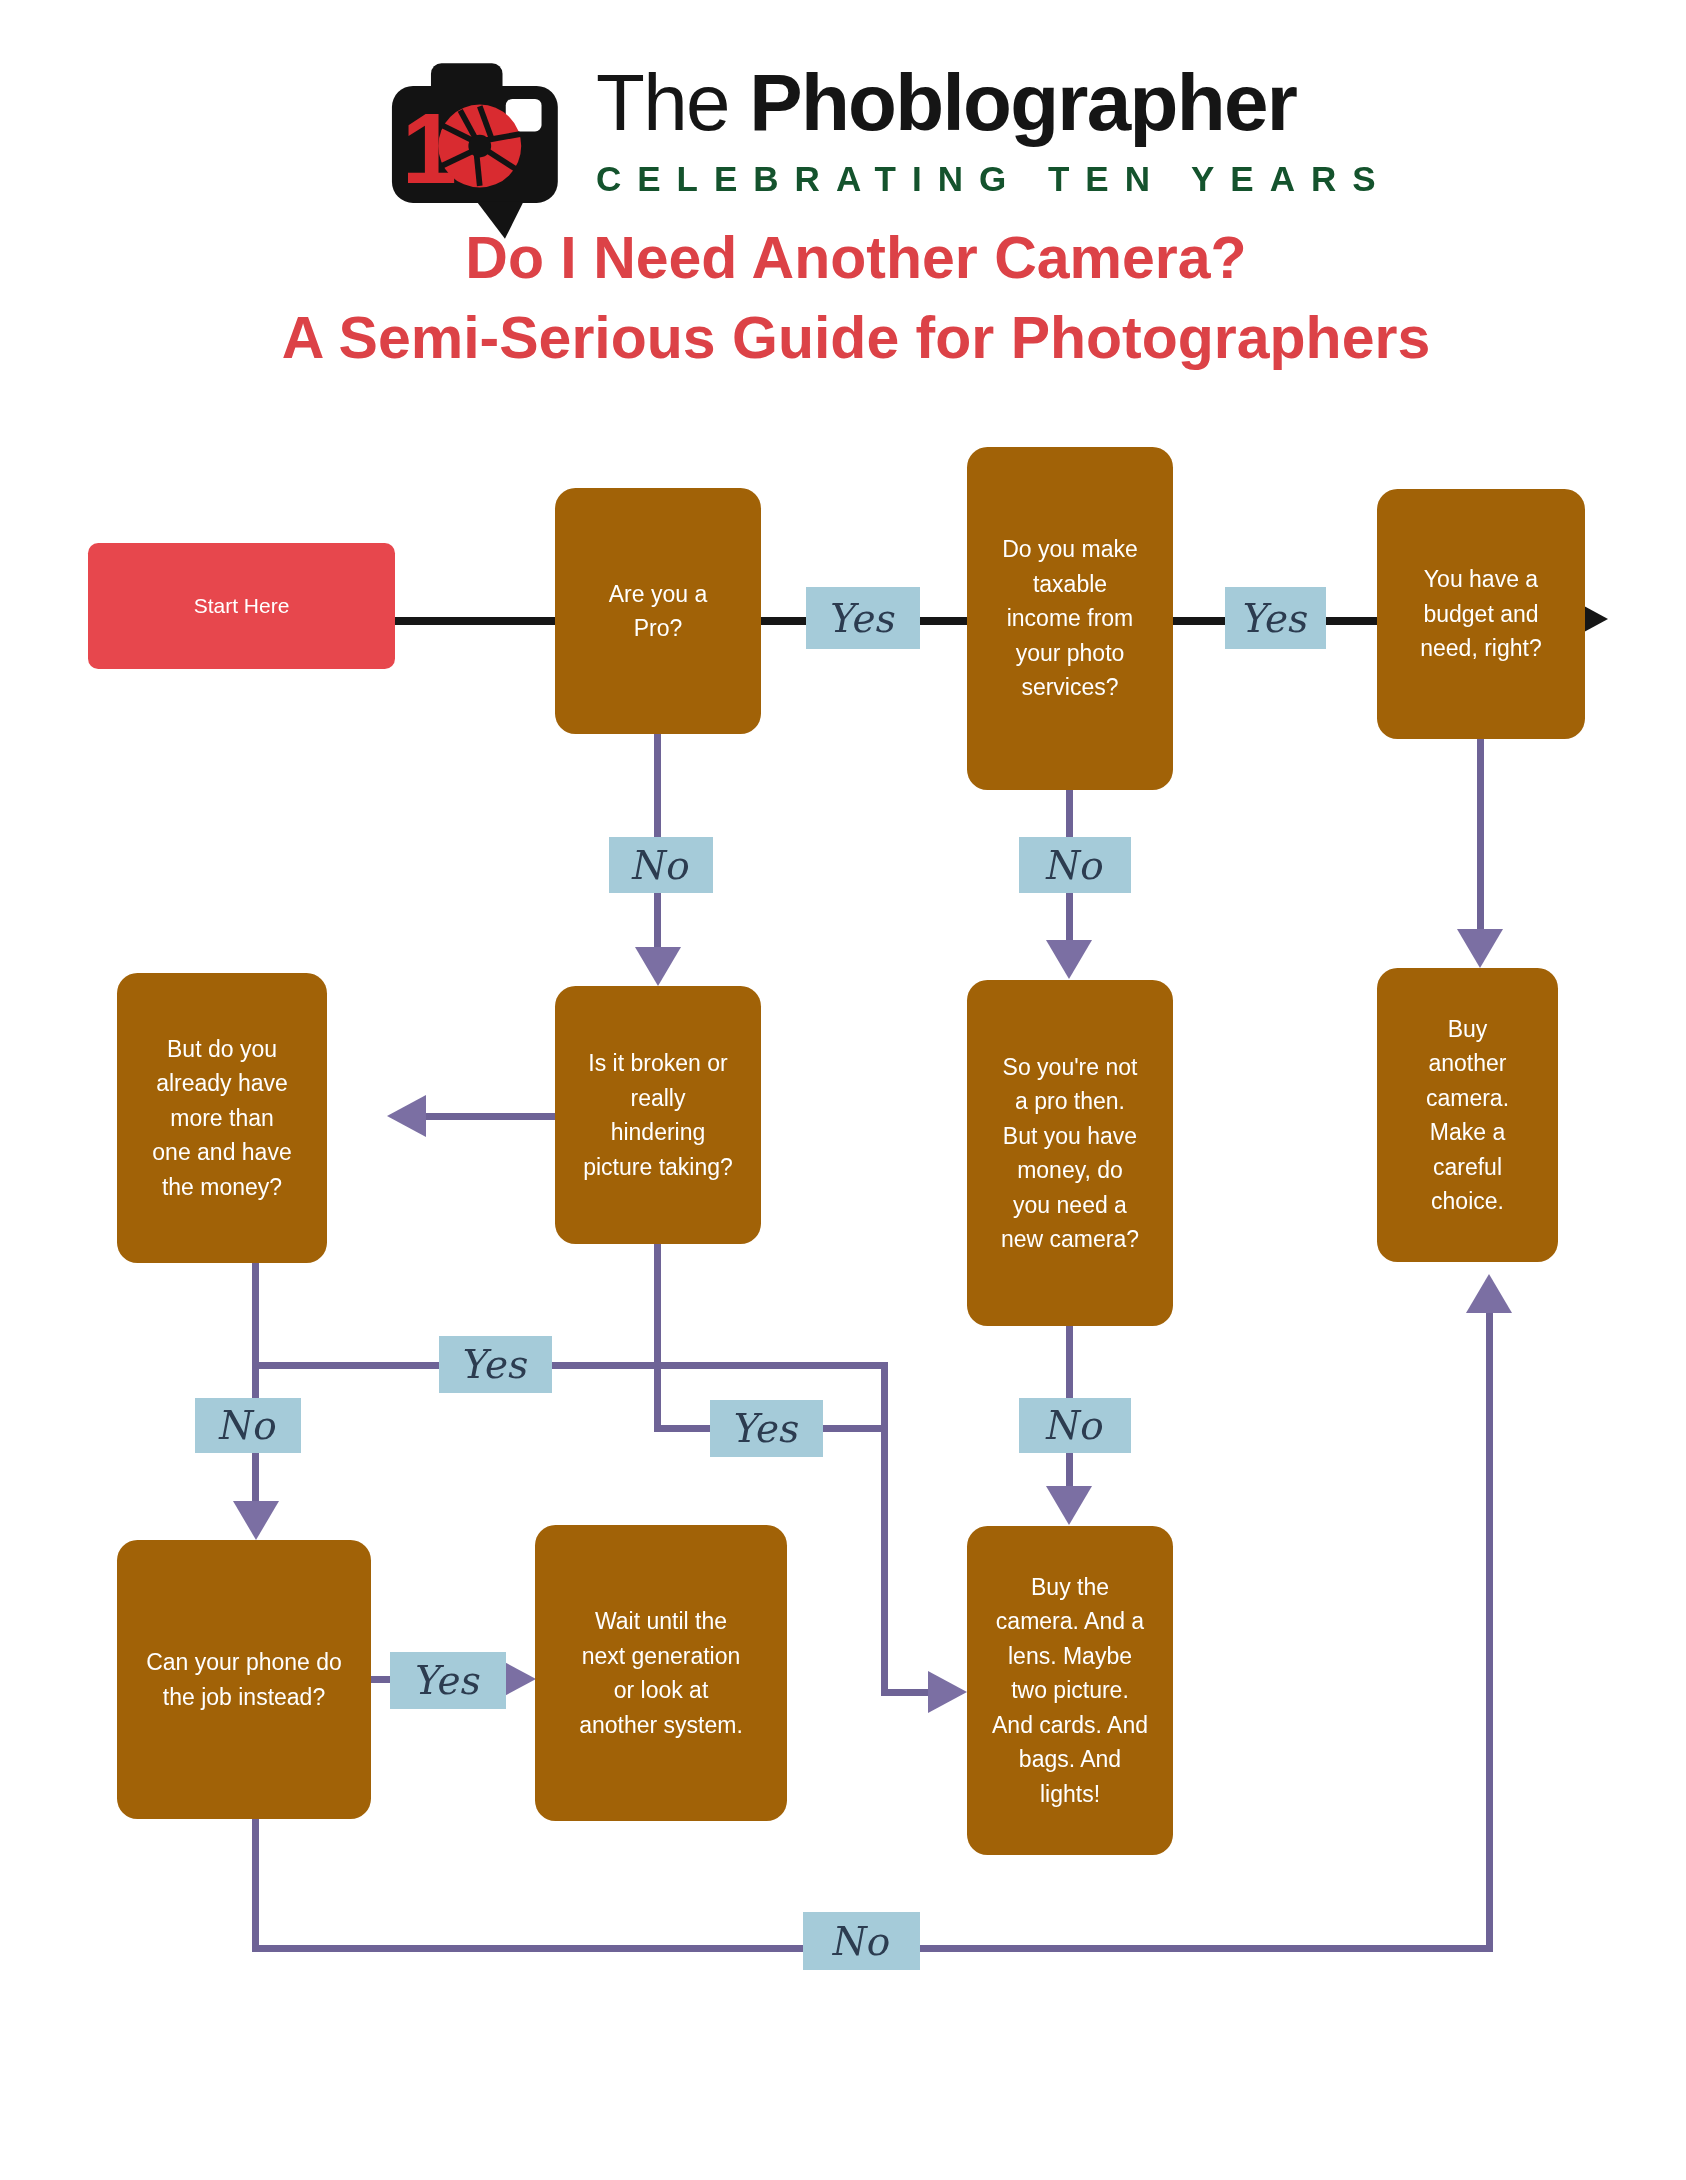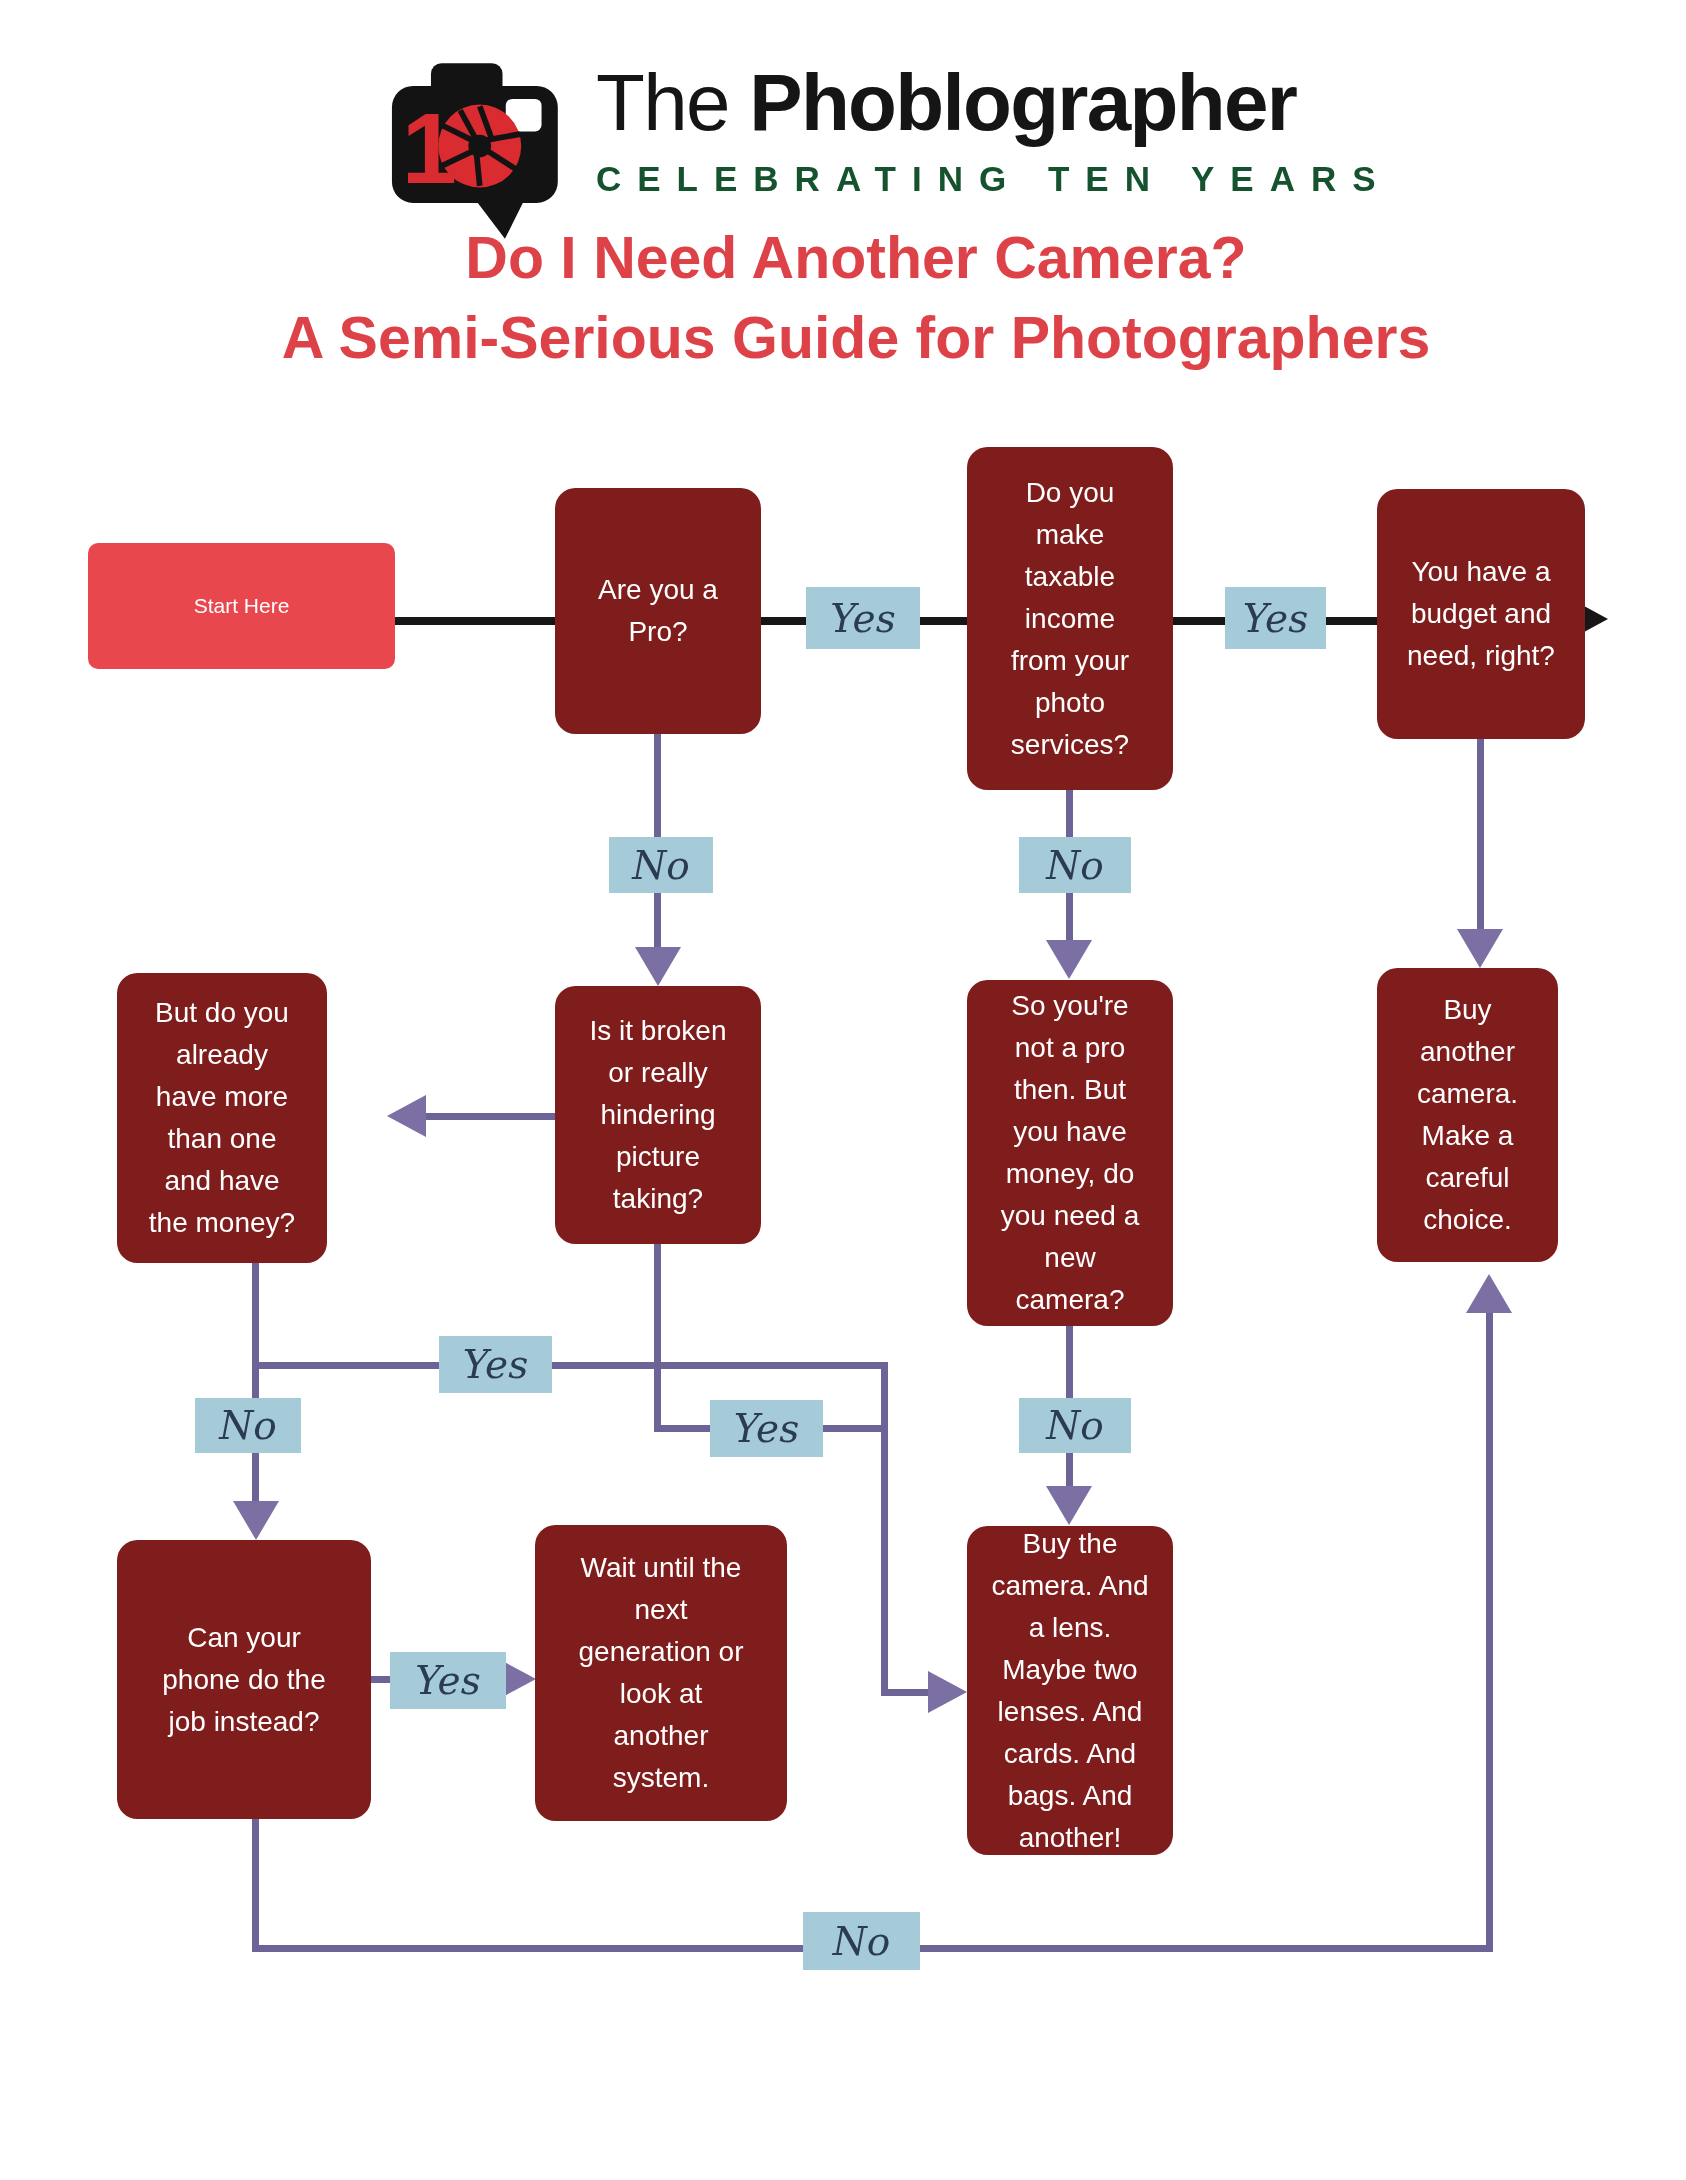--- a/index.html
+++ b/index.html
@@ -12,23 +12,23 @@
   .logo-icon { position:absolute; left:385px; top:55px; width:196px; height:187px; z-index:3; }
   .brand-text { position:absolute; left:596px; top:63px; width:767px; z-index:3; }
   .brand-name { font-size:80px; line-height:1; color:#151515; letter-spacing:-1.7px; white-space:nowrap; }
   .brand-name .thin { font-weight:300; }
   .brand-name .bold { font-weight:bold; }
   .brand-tagline { margin-top:16px; font-size:35px; font-weight:bold; color:#14532d; letter-spacing:16px; white-space:nowrap; }
   .main-title { position:absolute; left:0; top:218px; width:1712px; text-align:center; z-index:3;
                 font-size:59px; font-weight:bold; color:#dc4247; line-height:1.36; }
 
   
-  .node { position:absolute; background:#7f1d1d; border-radius:20.4px; color:#ffffff;
+  .node { position:absolute; background:#a16207; border-radius:20.4px; color:#ffffff;
           display:flex; align-items:center; justify-content:center; text-align:center;
-          font-size:28px; line-height:1.5; z-index:3; box-sizing:border-box; }
+          font-size:23px; line-height:1.5; z-index:3; box-sizing:border-box; }
   .node.red { background:#e7474d; border-radius:10.2px; font-size:21px; }
 
   
   .tag { position:absolute; background:#a5cbd9; display:flex; align-items:center; justify-content:center;
          z-index:4; font-family:"DejaVu Serif", serif; font-style:italic; font-size:39px; color:#2c3c50; }
 
   
   .ln { position:absolute; background:#6e6396; z-index:1; }
   .ln.black { background:#161616; }
   .arr { position:absolute; width:0; height:0; z-index:2; }
@@ -133,21 +133,21 @@
       <span>Buy another camera. Make a careful choice.</span>
     </div>
 
   <div class="node" style="left:117px;top:1540px;width:254px;height:279px;padding:0 29px;">
       <span>Can your phone do the job instead?</span>
     </div>
   <div class="node" style="left:535px;top:1525px;width:252px;height:296px;padding:0 43px;">
       <span>Wait until the next generation or look at another system.</span>
     </div>
   <div class="node" style="left:967px;top:1526px;width:206px;height:329px;padding:0 24px;">
-      <span>Buy the camera. And a lens. Maybe two lenses. And cards. And bags. And another!</span>
+      <span>Buy the camera. And a lens. Maybe two picture. And cards. And bags. And lights!</span>
     </div>
 
   <div class="tag" style="left:806px;top:587px;width:114px;height:62px;">
       <span>Yes</span>
     </div>
   <div class="tag" style="left:1225px;top:587px;width:101px;height:62px;">
       <span>Yes</span>
     </div>
   <div class="tag" style="left:609px;top:837px;width:104px;height:56px;">
       <span>No</span>

